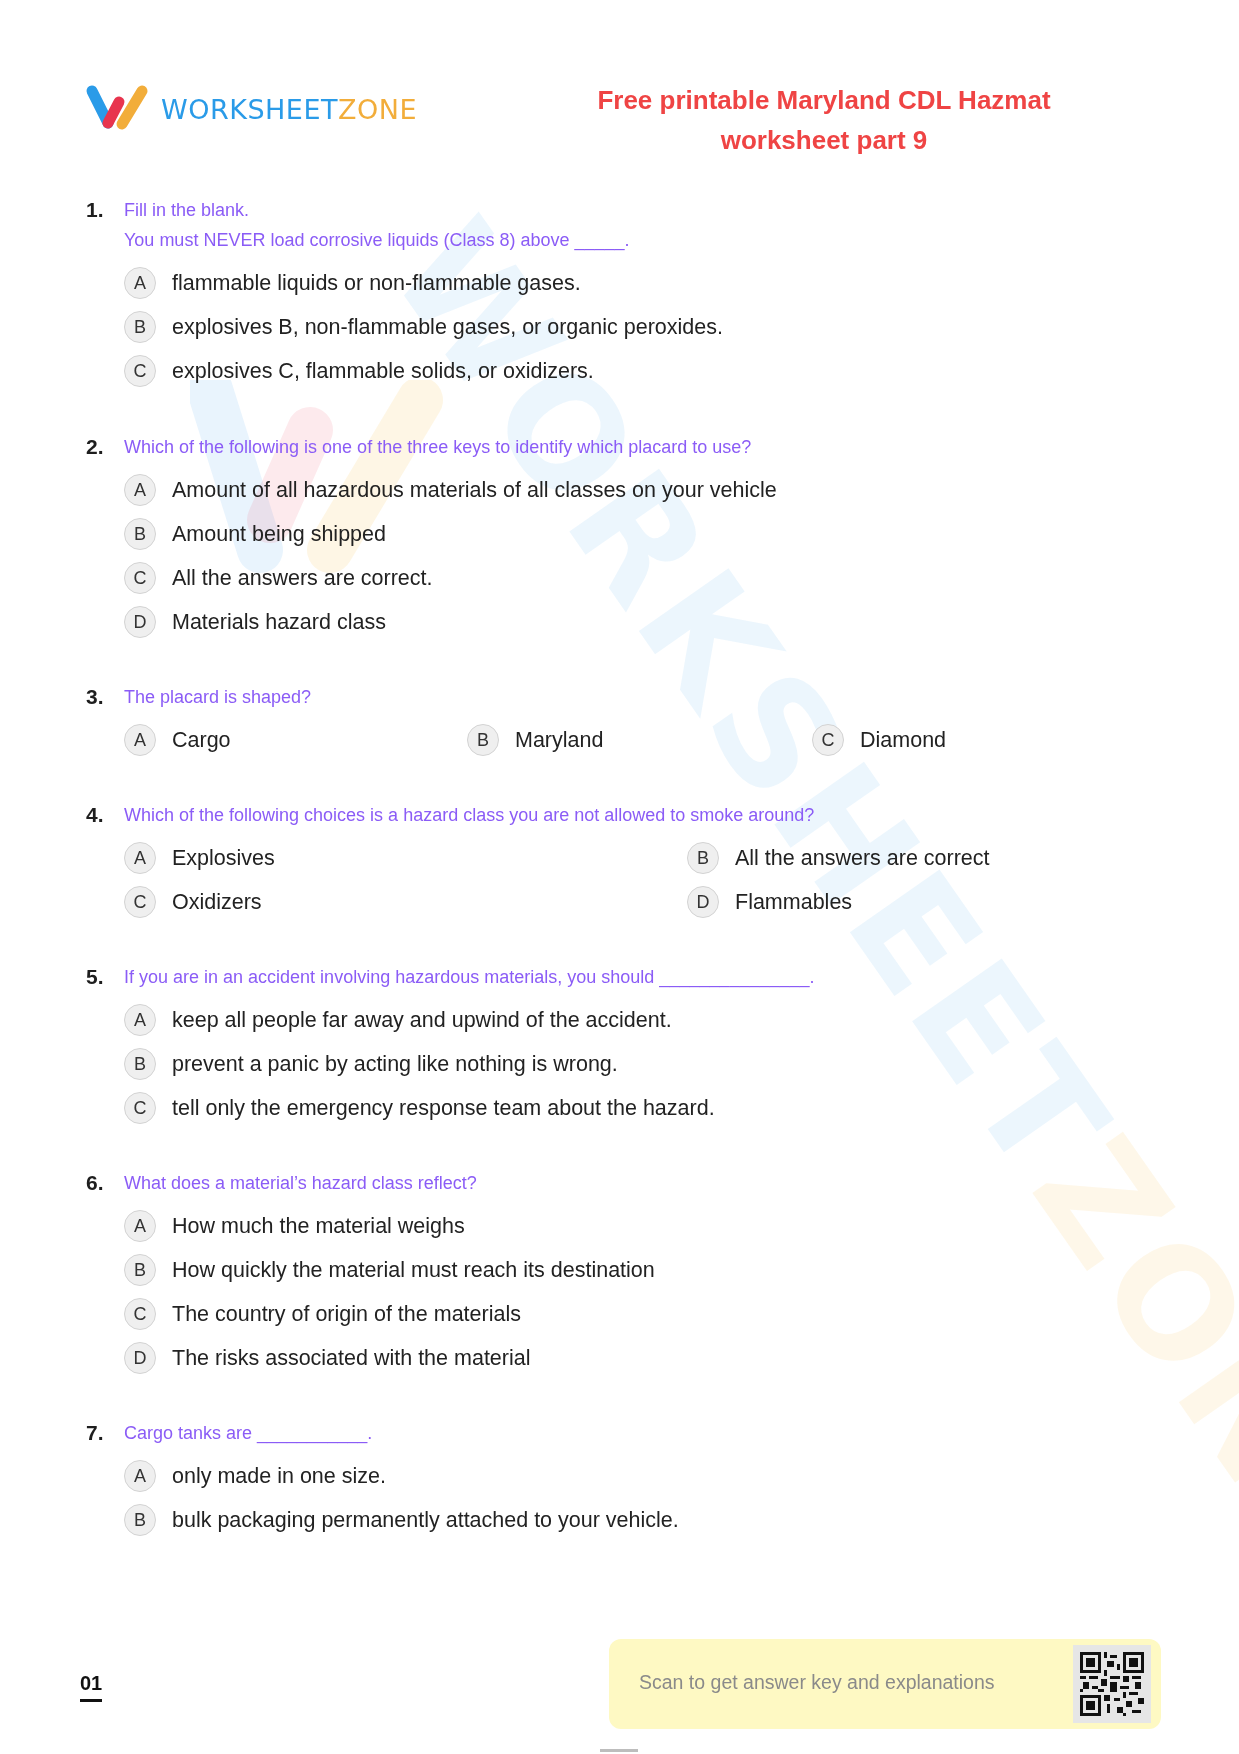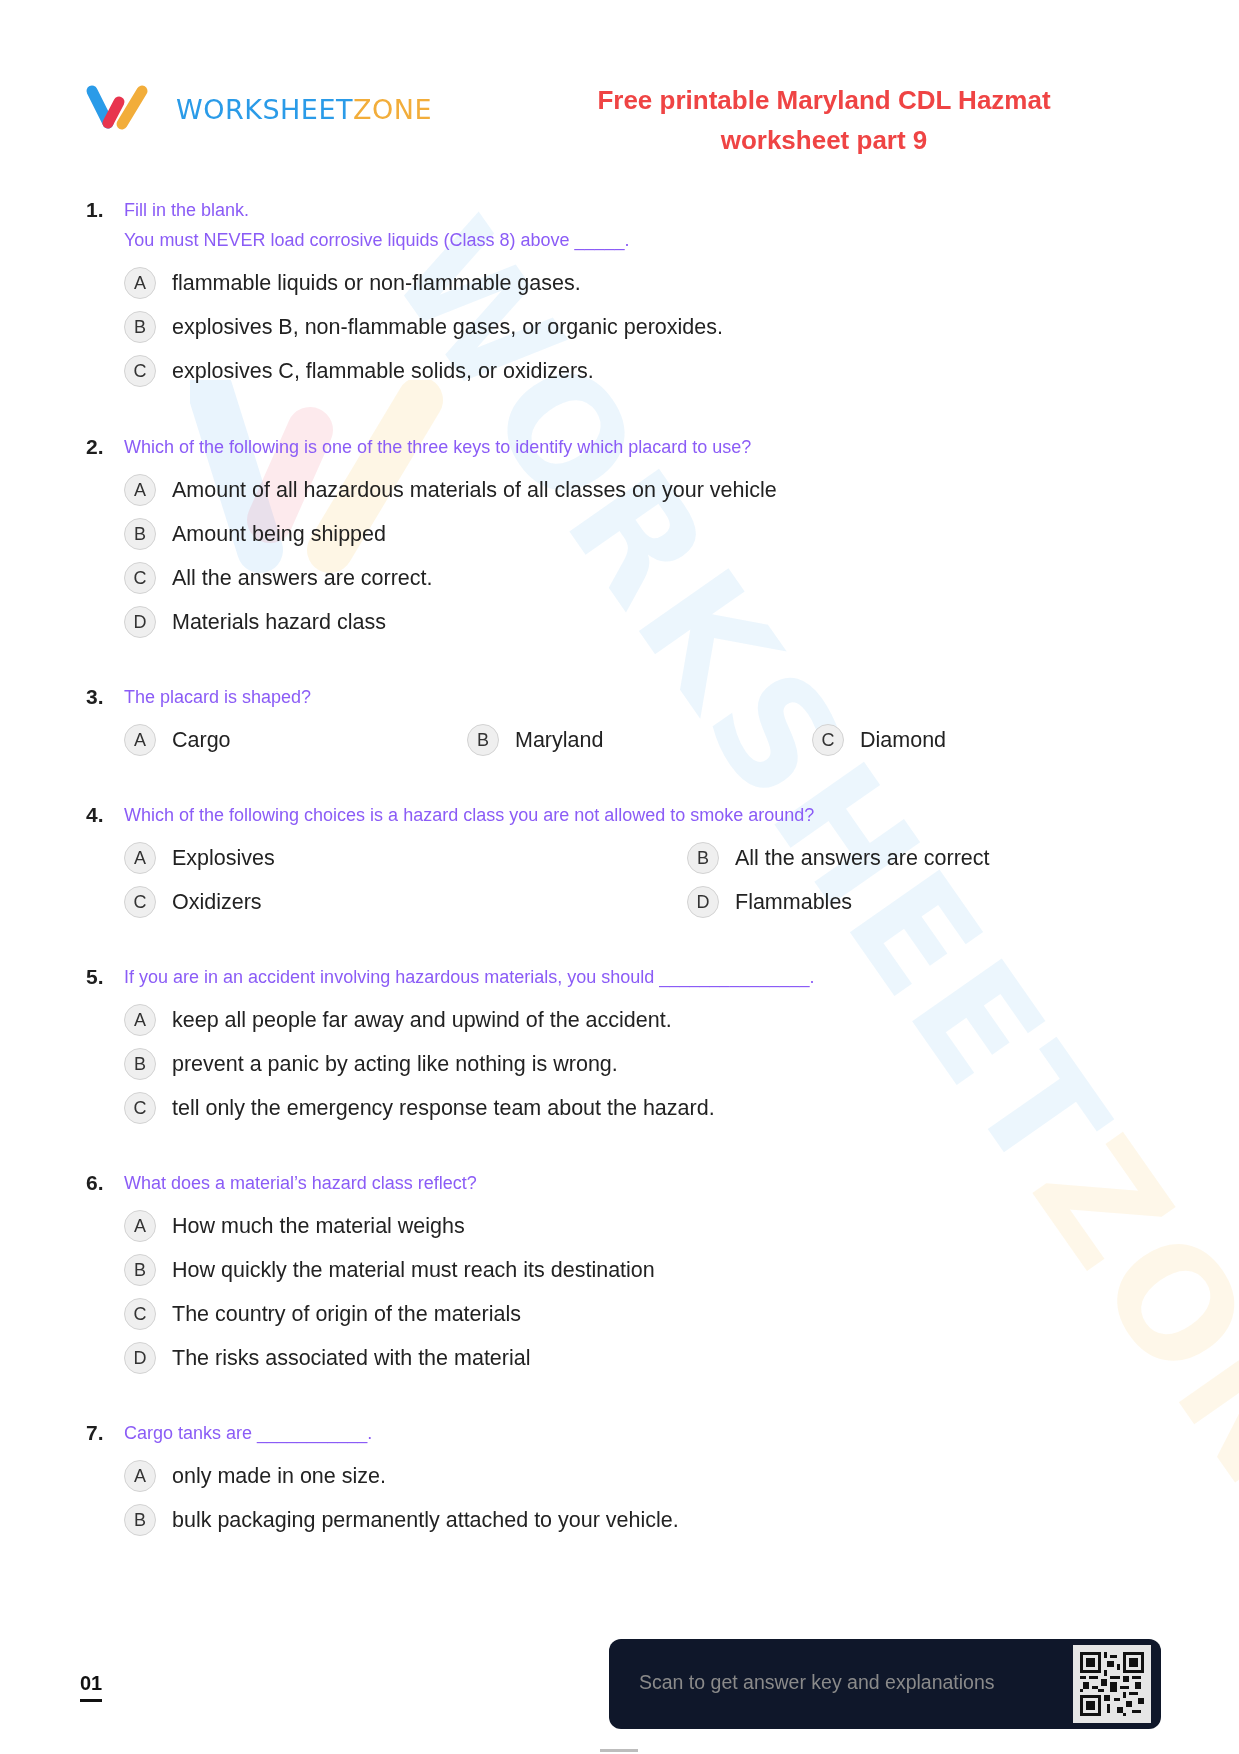--- a/index.html
+++ b/index.html
@@ -10,21 +10,21 @@
       transform: rotate(55deg); transform-origin: 0 0; pointer-events: none; }
     .watermark-text { position: absolute; left: 0; top: -330px; font-size: 150px; font-weight: bold;
       letter-spacing: 6px; white-space: nowrap; font-family: "DejaVu Sans", sans-serif; }
     .wm-a { color: rgba(39,152,233,0.09); }
     .wm-b { color: rgba(247,177,41,0.10); }
     .wm-logo { position: absolute; left: 190px; top: 380px; width: 260px; height: 200px; pointer-events:none; }
 
     .header { position: absolute; left: 84px; top: 80px; width: 1080px; height: 90px; }
     .logo { position: absolute; left: 0; top: 2px; display: flex; align-items: center; }
     .logo svg { width: 68px; height: 50px; }
-    .logo-text { margin-left: 24px; font-size: 27px; font-weight: normal; letter-spacing: 0.5px;
+    .logo-text { margin-left: 9px; font-size: 27px; font-weight: normal; letter-spacing: 0.5px;
       font-family: "DejaVu Sans", sans-serif; }
     .logo-text .a { color: #2a9be8; }
     .logo-text .b { color: #f2ad3a; }
     .title { position: absolute; left: 470px; top: 0; width: 540px; text-align: center;
       font-size: 26px; font-weight: bold; line-height: 40px; color: #ef4444; }
 
     .question { position: absolute; left: 86px; width: 1060px; }
     .q-row { display: flex; align-items: flex-start; }
     .q-num { width: 38px; font-weight: bold; font-size: 21px; line-height: 30px; color: #1e1e1e; }
     .q-text { font-size: 18px; line-height: 30px; color: #8b5cf6; }
@@ -34,21 +34,21 @@
     .opt-circle { width: 32px; height: 32px; border-radius: 50%; background: #efefef;
       border: 1px solid #d3d3d3; box-sizing: border-box; display: flex; align-items: center;
       justify-content: center; font-size: 18px; color: #333; flex-shrink: 0; }
     .opt-text { margin-left: 16px; font-size: 21.5px; color: #222; white-space: nowrap; }
     .opts-grid3 { display: grid; grid-template-columns: 343px 345px 300px; }
     .opts-grid2 { display: grid; grid-template-columns: 563px 450px; }
 
     .page-num { position: absolute; left: 80px; top: 1668px; font-size: 20px; font-weight: bold;
       color: #111; border-bottom: 3px solid #111; line-height: 30px; padding-bottom: 1px; }
     .scan-box { position: absolute; left: 609px; top: 1639px; width: 552px; height: 90px;
-      background: #0f172a; border-radius: 12px; }
+      background: #fef9c3; border-radius: 12px; }
     .scan-text { position: absolute; left: 30px; top: 32px; font-size: 19.5px; color: #8a8a8a;
       white-space: nowrap; }
     .qr { position: absolute; right: 10px; top: 6px; width: 78px; height: 78px; background: #e6e6e6;
       display: flex; align-items: center; justify-content: center; }
     .qr svg { width: 64px; height: 64px; }
     .bottom-rule { position: absolute; left: 600px; top: 1749px; width: 38px; height: 3px; background: #bdbdbd; }
   </style>
 </head>
 <body>
 

